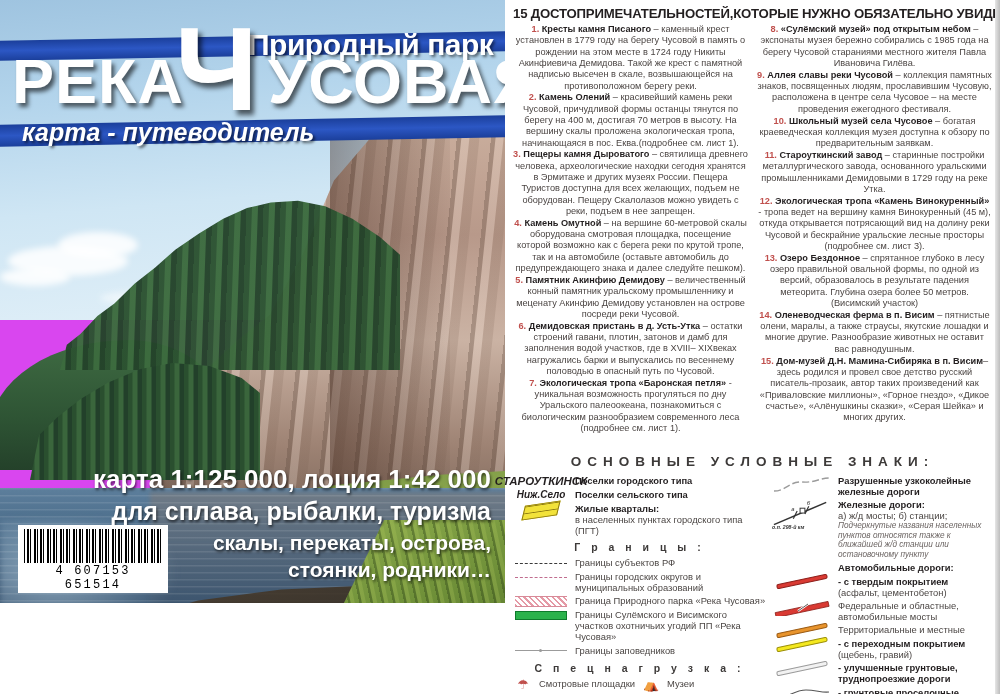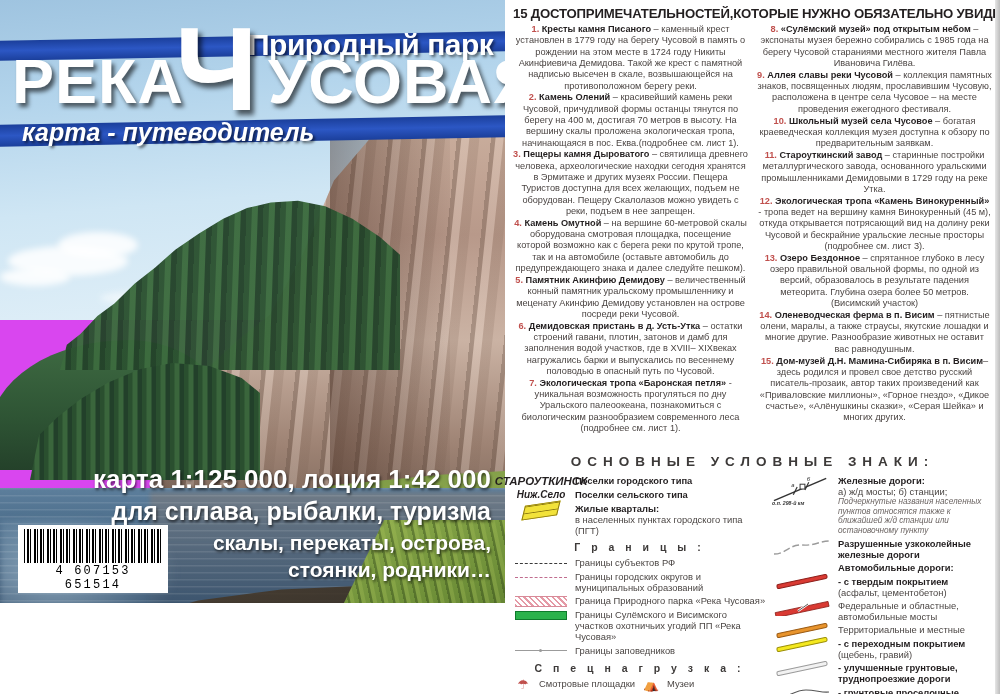--- a/index.html
+++ b/index.html
@@ -449,20 +449,29 @@
             </div>
 
           </div>
         </div>
 
       </div>
 
       <div class="legcol-r">
 
         <div class="lrow">
+          <div class="lsym" style="width:66px;flex:0 0 66px;">
+            <svg width="60" height="20" viewBox="0 0 60 20">
+              <path d="M2,16 C14,16 18,6 30,7 C42,8 48,3 58,3" fill="none" stroke="#9b9b9b" stroke-width="1.4" stroke-dasharray="7 3"></path>
+            </svg>
+          </div>
+          <div class="ltxt b">Разрушенные узкоколейные железные дороги</div>
+        </div>
+
+        <div class="lrow">
           <div class="lsym" style="width:66px;flex:0 0 66px;align-items:flex-start;">
             <svg width="62" height="30" viewBox="0 0 62 30">
               <line x1="2" y1="26" x2="56" y2="3" stroke="#333" stroke-width="1.6"></line>
               <g stroke="#333" stroke-width="1.2">
                 <line x1="22" y1="20" x2="26" y2="12"></line>
                 <line x1="34" y1="15" x2="38" y2="7"></line>
               </g>
               <rect x="29" y="9" width="5" height="5" fill="#fff" stroke="#333" stroke-width="1"></rect>
               <text x="20" y="12" font-size="6" fill="#333" font-style="italic">а</text>
               <text x="36" y="6" font-size="6" fill="#333" font-style="italic">б</text>
@@ -470,29 +479,20 @@
             </svg>
           </div>
           <div>
             <div class="ltxt b">Железные дороги:</div>
             <div class="ltxt">а) ж/д мосты; б) станции;</div>
             <div class="ltxt it">Подчеркнутые названия населенных пунктов относятся также к ближайшей ж/д станции или остановочному пункту</div>
           </div>
         </div>
 
         <div class="lrow">
-          <div class="lsym" style="width:66px;flex:0 0 66px;">
-            <svg width="60" height="20" viewBox="0 0 60 20">
-              <path d="M2,16 C14,16 18,6 30,7 C42,8 48,3 58,3" fill="none" stroke="#9b9b9b" stroke-width="1.4" stroke-dasharray="7 3"></path>
-            </svg>
-          </div>
-          <div class="ltxt b">Разрушенные узкоколейные железные дороги</div>
-        </div>
-
-        <div class="lrow">
           <div class="lsym" style="width:66px;flex:0 0 66px;"></div>
           <div class="ltxt b">Автомобильные дороги:</div>
         </div>
 
         <div class="lrow">
           <div class="lsym" style="width:66px;flex:0 0 66px;">
               <div class="rd rd-red"></div>
             </div>
           <div>
             <div class="ltxt b">- с твердым покрытием</div>

